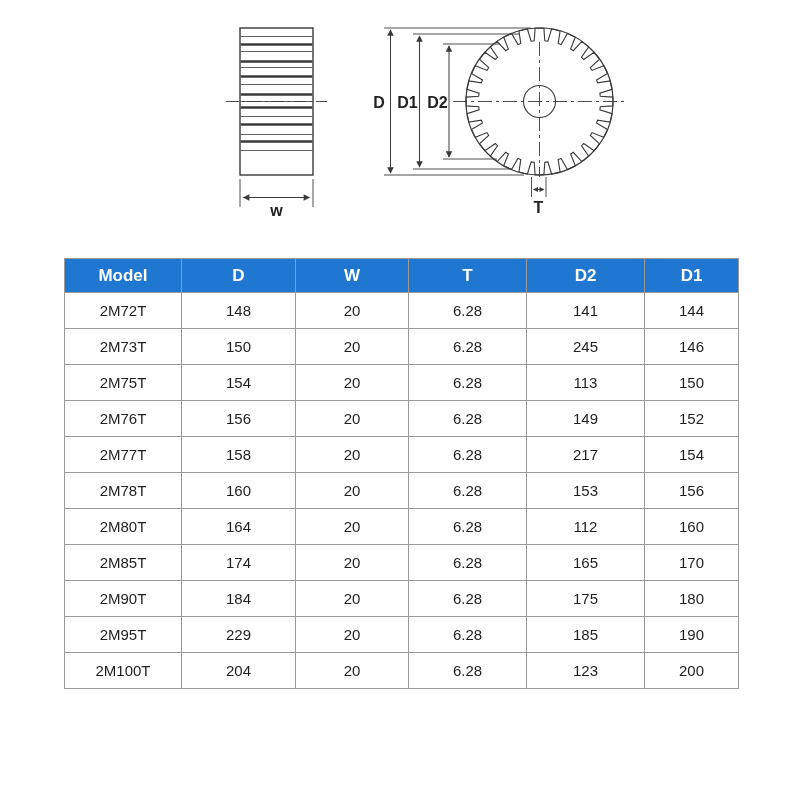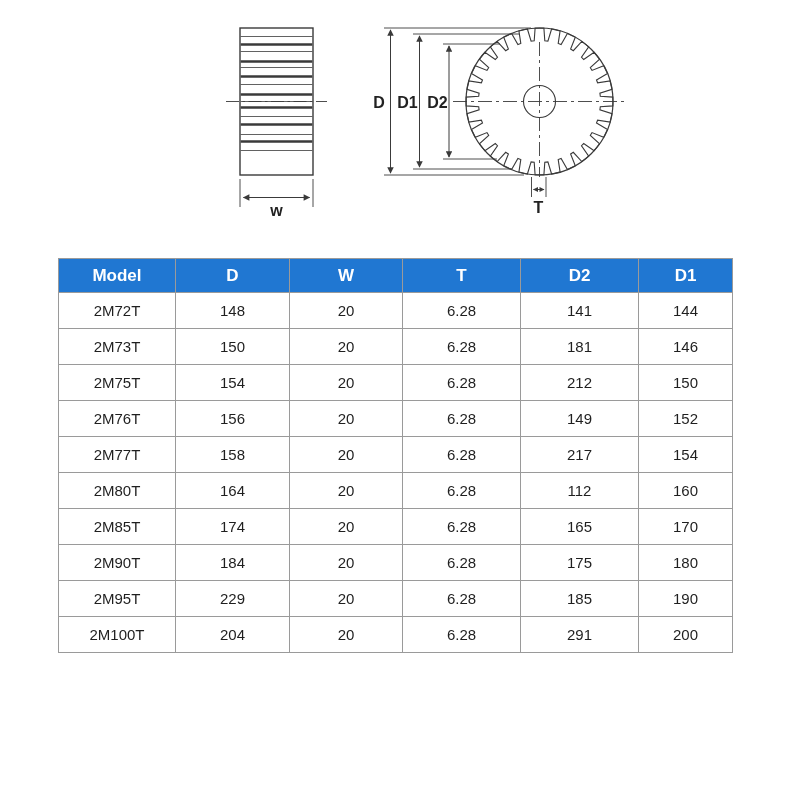--- a/index.html
+++ b/index.html
@@ -1,21 +1,21 @@
 <!DOCTYPE html>
 <html style="--header-bg: #2077d2; --header-text: #ffffff; --grid-color: #9a9a9a;"><head>
 <meta charset="utf-8">
 <style>
   html,body{margin:0;padding:0;background:#ffffff;}
   .page{position:relative;width:800px;height:800px;background:#fff;overflow:hidden;
         font-family:"Liberation Sans",sans-serif;}
   .diagram{position:absolute;left:0;top:0;width:800px;height:245px;}
   svg text{font-family:"Liberation Sans",sans-serif;font-weight:600;fill:#222;}
   .dim-label{font-size:16px;}
-  .spec-table{position:absolute;left:58px;top:258px;width:674px;
+  .spec-table{position:absolute;left:64px;top:258px;width:674px;
               border-collapse:collapse;table-layout:fixed;
               font-size:15px;color:#1f1f1f;border-radius:19px;}
   .spec-table th{background:var(--header-bg,#2077d2);color:var(--header-text,#fff);
               font-size:17px;font-weight:600;height:33px;padding:0;
               border:1px solid var(--grid-color,#9a9a9a);text-align:center;}
   .spec-table td{height:35px;padding:0;border:1px solid var(--grid-color,#9a9a9a);
               text-align:center;vertical-align:middle;background:#fff;}
   .spec-table{border:1px solid #8c8c8c;}
 </style>
 </head>
@@ -116,48 +116,56 @@
           <td>20</td>
           <td>6.28</td>
           <td>141</td>
           <td>144</td>
         </tr>
         <tr>
           <td>2M73T</td>
           <td>150</td>
           <td>20</td>
           <td>6.28</td>
-          <td>181</td>
+          <td>245</td>
           <td>146</td>
         </tr>
         <tr>
           <td>2M75T</td>
           <td>154</td>
           <td>20</td>
           <td>6.28</td>
-          <td>212</td>
+          <td>113</td>
           <td>150</td>
         </tr>
         <tr>
           <td>2M76T</td>
           <td>156</td>
           <td>20</td>
           <td>6.28</td>
           <td>149</td>
           <td>152</td>
         </tr>
         <tr>
           <td>2M77T</td>
           <td>158</td>
           <td>20</td>
           <td>6.28</td>
           <td>217</td>
           <td>154</td>
         </tr>
         <tr>
+          <td>2M78T</td>
+          <td>160</td>
+          <td>20</td>
+          <td>6.28</td>
+          <td>153</td>
+          <td>156</td>
+        </tr>
+        <tr>
           <td>2M80T</td>
           <td>164</td>
           <td>20</td>
           <td>6.28</td>
           <td>112</td>
           <td>160</td>
         </tr>
         <tr>
           <td>2M85T</td>
           <td>174</td>
@@ -180,18 +188,18 @@
           <td>20</td>
           <td>6.28</td>
           <td>185</td>
           <td>190</td>
         </tr>
         <tr>
           <td>2M100T</td>
           <td>204</td>
           <td>20</td>
           <td>6.28</td>
-          <td>291</td>
+          <td>123</td>
           <td>200</td>
         </tr>
       </tbody>
   </table>
 </div>
 
 </body></html>

